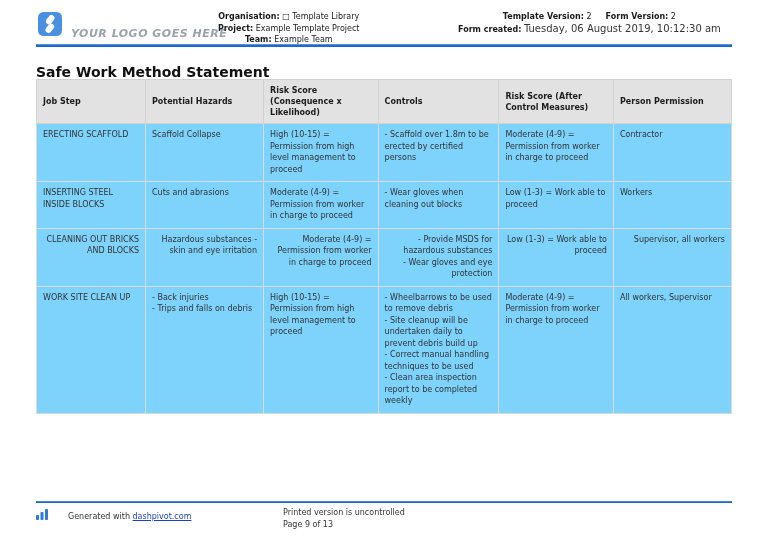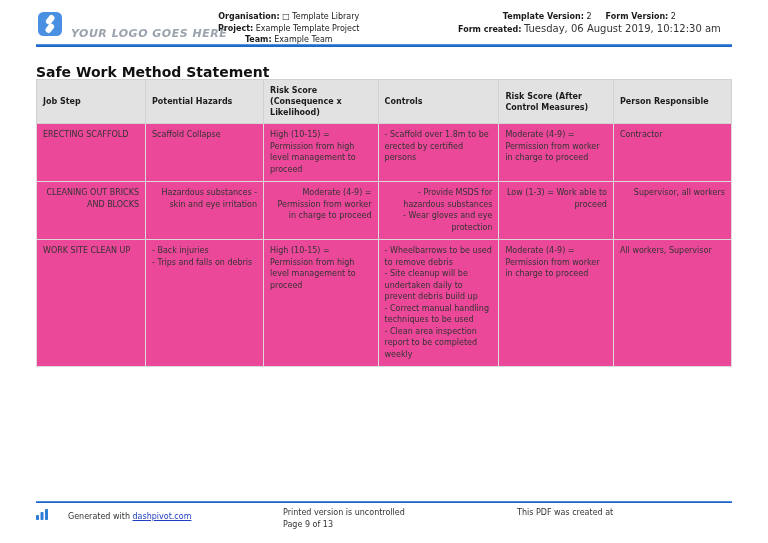--- a/index.html
+++ b/index.html
@@ -26,21 +26,21 @@
   .doc-title { position: absolute; top: 64px; left: 36px; font-size: 14px; font-weight: bold; color: #111; }
 
   
   table.swms { position: absolute; top: 79px; left: 36px; width: 696px; border-collapse: collapse; table-layout: fixed; font-size: 8px; }
   table.swms th {
     background: #e2e2e2; text-align: left; font-weight: bold; color: #1c1c1c;
     padding: 5px 6px; vertical-align: middle; border: 1px solid #d2d2d2; line-height: 11px; height: 30px;
   }
   table.swms td {
     padding: 5px 6px 6px 6px; vertical-align: top; border: 1px solid #dadada;
-    line-height: 11.5px; color: #333; white-space: pre-line; background: #ec4899;
+    line-height: 11.5px; color: #333; white-space: pre-line; background: #7dd3fc;
   }
   col.c1 { width: 15.7%; } col.c2 { width: 17.0%; } col.c3 { width: 16.5%; }
   col.c4 { width: 17.4%; } col.c5 { width: 16.5%; } col.c6 { width: 17.0%; }
   tr.r1 td { height: 38px; } tr.r2 td { height: 37px; } tr.r3 td { height: 46px; text-align: right; } tr.r4 td { height: 99px; }
 
   
   .footer { position: absolute; top: 507px; left: 36px; width: 696px; font-size: 8px; color: #333; line-height: 11.5px; }
   .footer-left { position: absolute; left: 0; top: 2px; display: flex; align-items: center; gap: 20px; }
   .footer-center { position: absolute; left: 247px; top: 0; }
   .footer-right { position: absolute; left: 481px; top: 0; }
@@ -88,31 +88,39 @@
         <col class="c5">
         <col class="c6">
     </colgroup>
     <thead>
       <tr>
         <th>Job Step</th>
         <th>Potential Hazards</th>
         <th>Risk Score (Consequence x Likelihood)</th>
         <th>Controls</th>
         <th>Risk Score (After Control Measures)</th>
-        <th>Person Responsible</th>
+        <th>Person Permission</th>
       </tr>
     </thead>
     <tbody>
       <tr class="r1">
         <td>ERECTING SCAFFOLD</td>
         <td>Scaffold Collapse</td>
         <td>High (10-15) = Permission from high level management to proceed</td>
         <td>- Scaffold over 1.8m to be erected by certified persons</td>
         <td>Moderate (4-9) = Permission from worker in charge to proceed</td>
         <td>Contractor</td>
+      </tr>
+      <tr class="r2">
+        <td>INSERTING STEEL INSIDE BLOCKS</td>
+        <td>Cuts and abrasions</td>
+        <td>Moderate (4-9) = Permission from worker in charge to proceed</td>
+        <td>- Wear gloves when cleaning out blocks</td>
+        <td>Low (1-3) = Work able to proceed</td>
+        <td>Workers</td>
       </tr>
       <tr class="r3">
         <td>CLEANING OUT BRICKS AND BLOCKS</td>
         <td>Hazardous substances - skin and eye irritation</td>
         <td>Moderate (4-9) = Permission from worker in charge to proceed</td>
         <td>- Provide MSDS for hazardous substances
 - Wear gloves and eye protection</td>
         <td>Low (1-3) = Work able to proceed</td>
         <td>Supervisor, all workers</td>
       </tr>
@@ -141,17 +149,16 @@
           <rect x="9" y="0" width="3" height="11" rx="0.8" fill="#2e7cd6"></rect>
         </svg>
       </span>
       <span><span>Generated with</span> <a class="footer-link">dashpivot.com</a></span>
     </div>
     <div class="footer-center">
       <div>Printed version is uncontrolled</div>
       <div>Page 9 of 13</div>
     </div>
     <div class="footer-right">
-      <div>This PDF was created at</div>
     </div>
   </div>
 
 </div>
 
 </body></html>

